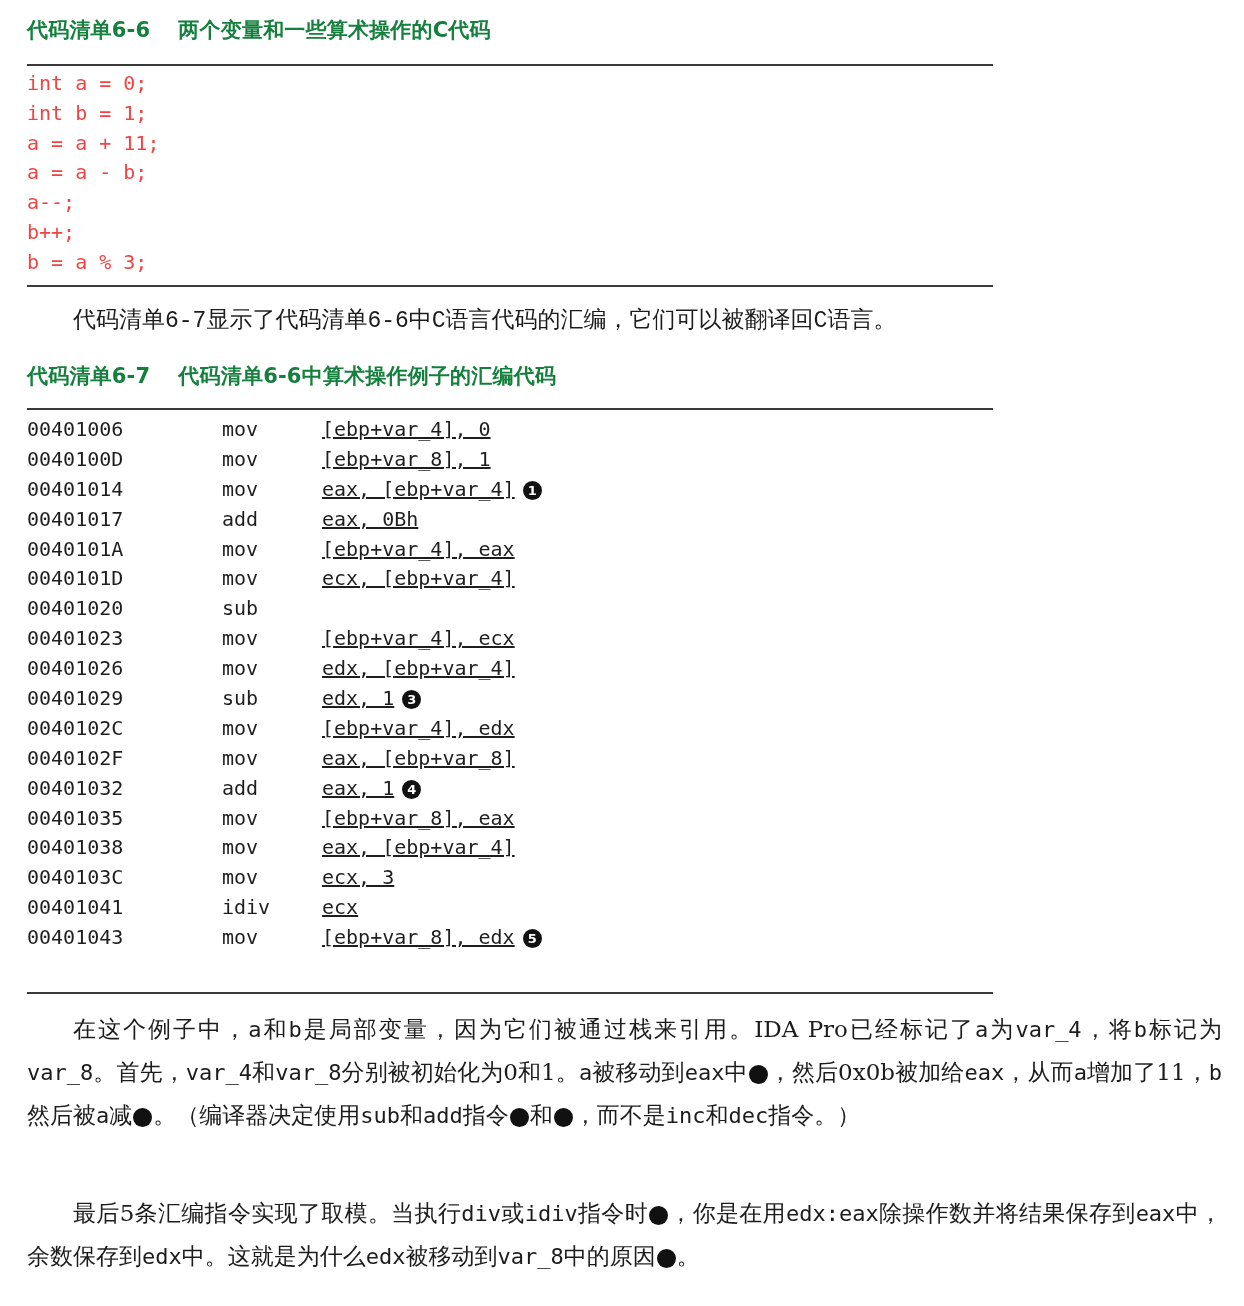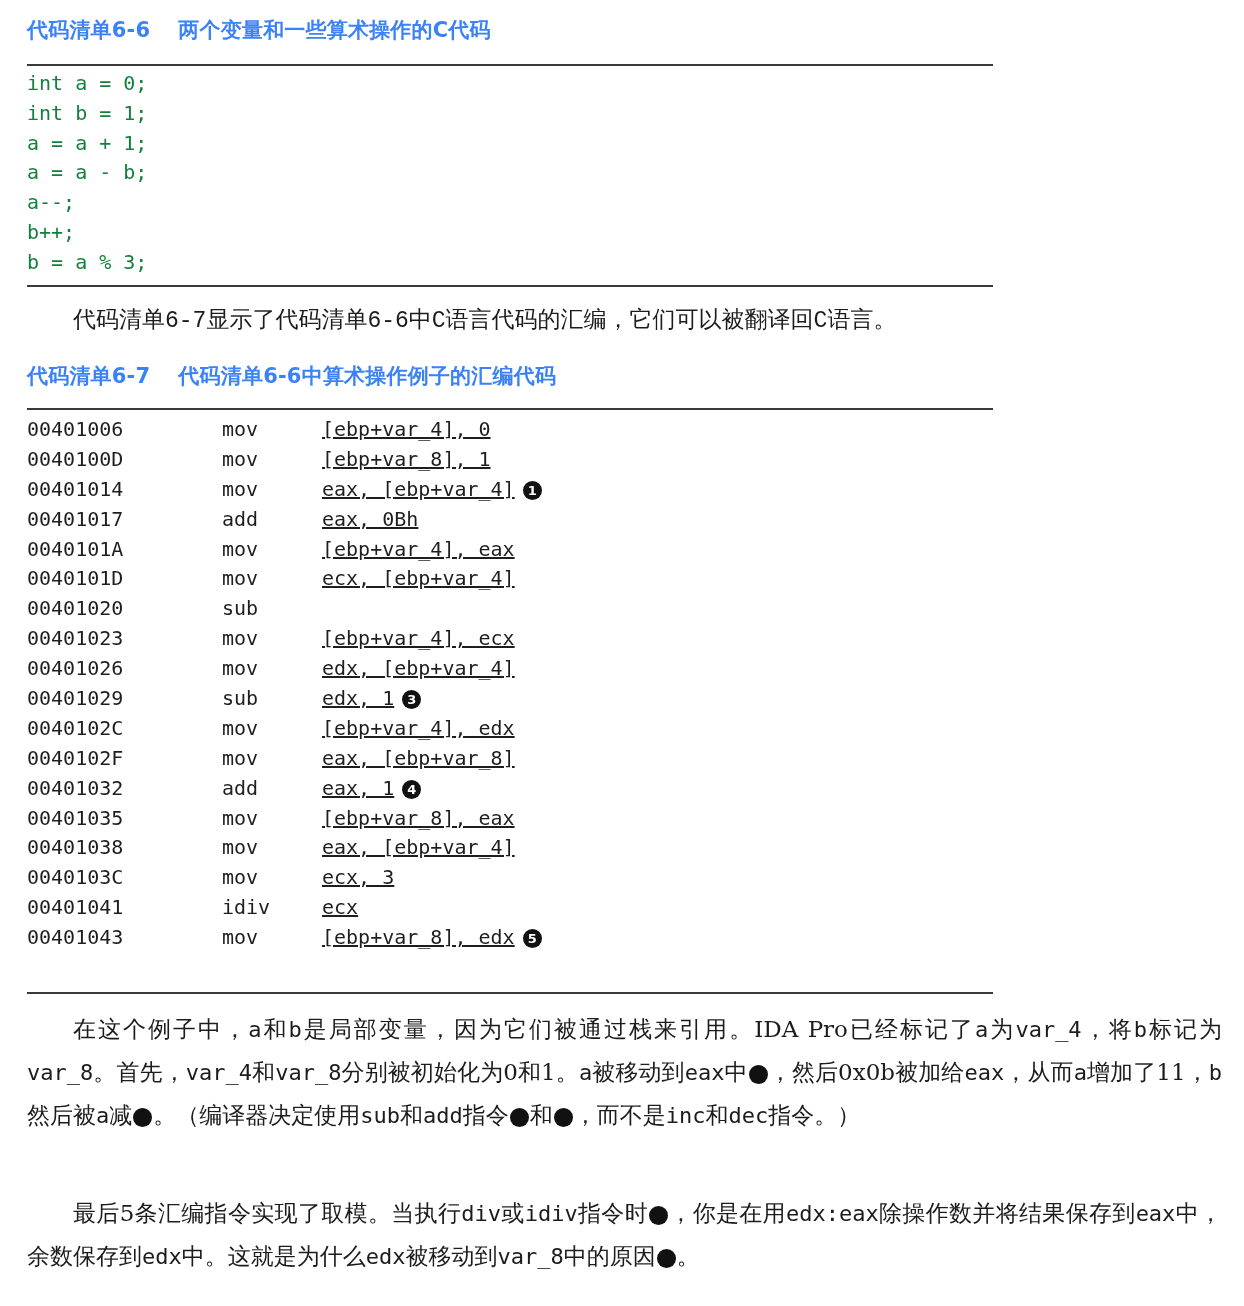--- a/index.html
+++ b/index.html
@@ -5,31 +5,31 @@
   html, body { margin: 0; padding: 0; background: #ffffff; }
   body {
     width: 1244px; height: 1306px; position: relative; overflow: hidden;
     color: #1a1a1a;
     font-family: "DejaVu Sans", "Liberation Sans", sans-serif;
   }
   .caption {
     position: absolute; left: 27px;
     font-family: "DejaVu Sans", sans-serif;
     font-size: 21px; font-weight: bold; letter-spacing: 0.2px;
-    color: #3b82f6; white-space: nowrap;
+    color: #15803d; white-space: nowrap;
   }
   .caption .num { margin-right: 28px; }
   .rule {
     position: absolute; left: 27px; width: 966px; height: 2px;
     background: #3a3a3a;
   }
   .code {
     position: absolute; left: 27px;
     font-family: "DejaVu Sans Mono", "Liberation Mono", monospace;
-    font-size: 20px; color: #15803d;
+    font-size: 20px; color: #ef4444;
   }
   .code .line { height: 29.8px; line-height: 29.8px; white-space: pre; }
   .asm { position: absolute; left: 27px; top: 415px; width: 966px;
     font-family: "DejaVu Sans Mono", "Liberation Mono", monospace;
     font-size: 20px; color: #1e1e1e; }
   .asm .row { position: relative; height: 29.9px; line-height: 29.9px; white-space: pre; }
   .asm .addr { position: absolute; left: 0; }
   .asm .op { position: absolute; left: 195px; }
   .asm .args { position: absolute; left: 295px; text-decoration: underline; }
   .marker {
@@ -54,21 +54,21 @@
 <body>
 
 <div class="caption" style="top:16px;">
   <span class="num">代码清单6-6</span><span>两个变量和一些算术操作的C代码</span>
 </div>
 <div class="rule" style="top:64px;"></div>
 
 <div class="code" style="top:69px;">
   <div class="line">int a = 0;</div>
   <div class="line">int b = 1;</div>
-  <div class="line">a = a + 1;</div>
+  <div class="line">a = a + 11;</div>
   <div class="line">a = a - b;</div>
   <div class="line">a--;</div>
   <div class="line">b++;</div>
   <div class="line">b = a % 3;</div>
 </div>
 <div class="rule" style="top:285px;"></div>
 
 <div class="para" style="top:300px; text-align:left;font-family:Liberation Mono, monospace;">代码清单6-7显示了代码清单6-6中C语言代码的汇编，它们可以被翻译回C语言。</div>
 
 <div class="caption" style="top:362px;">

